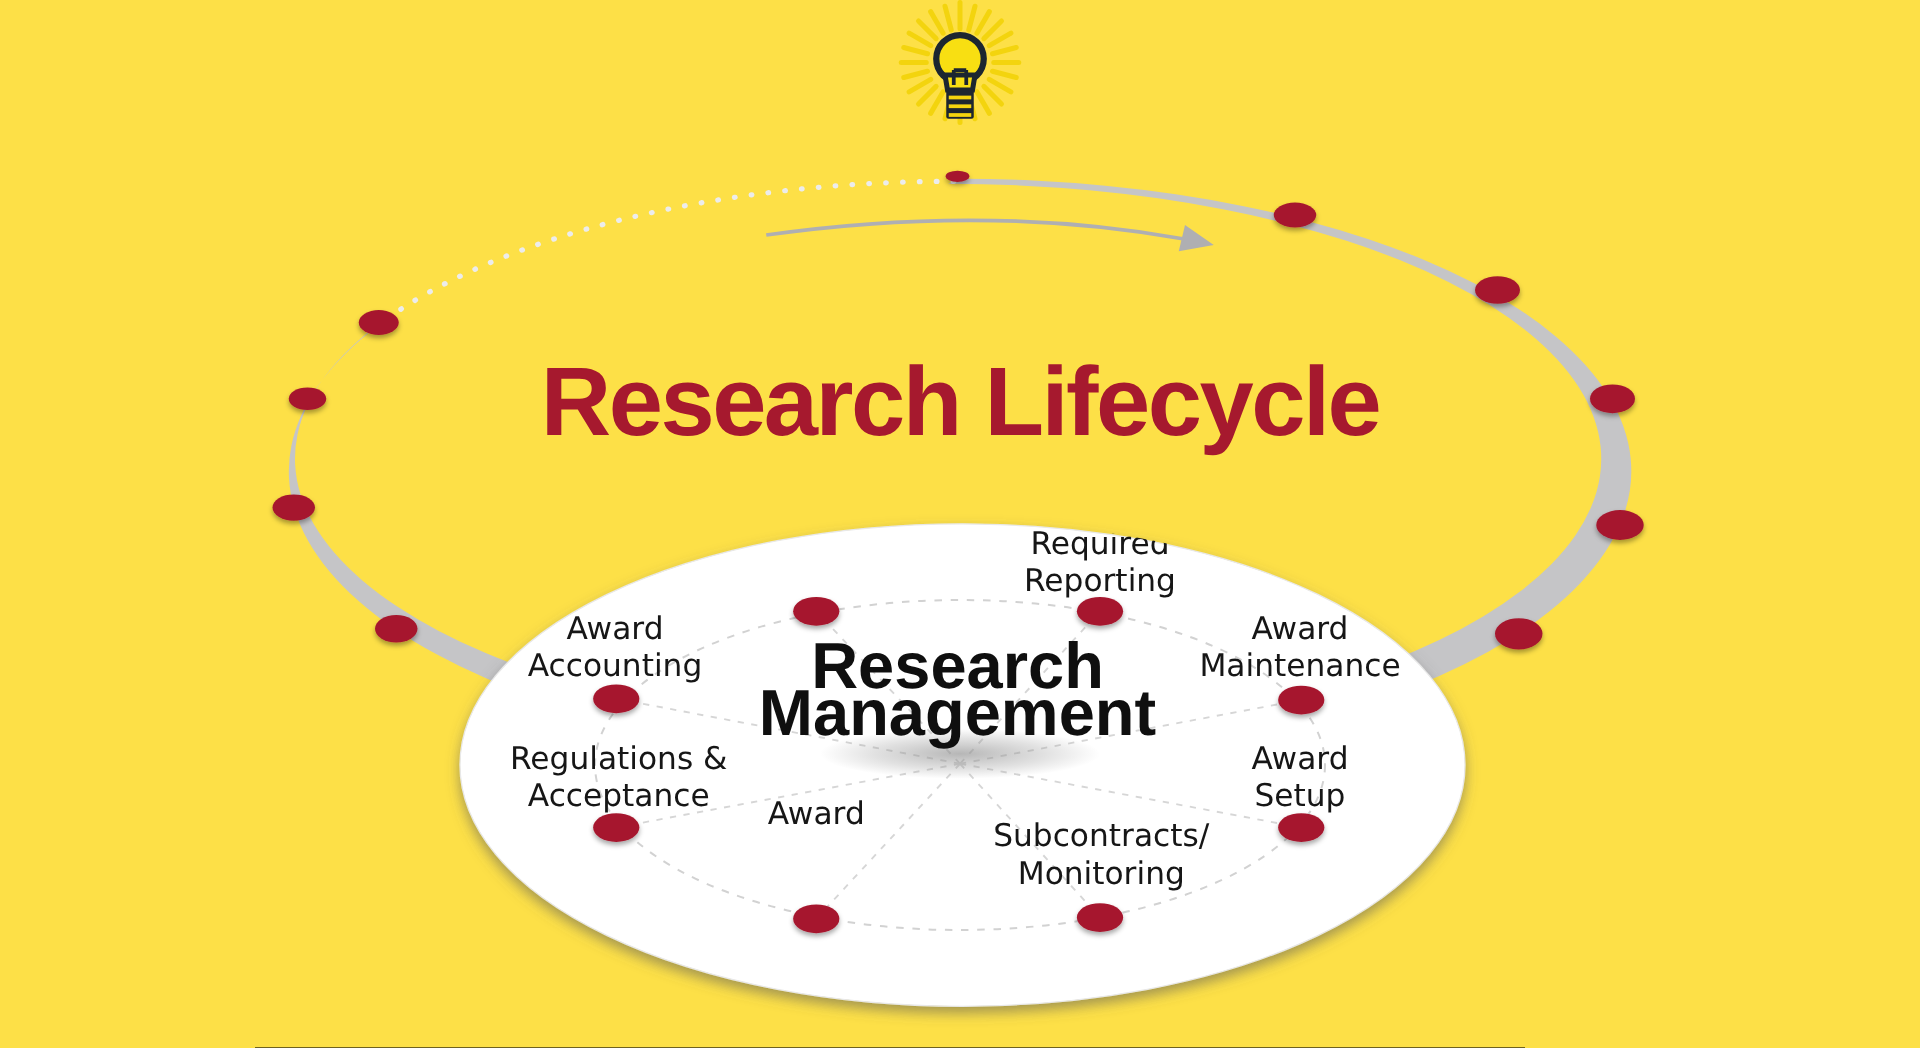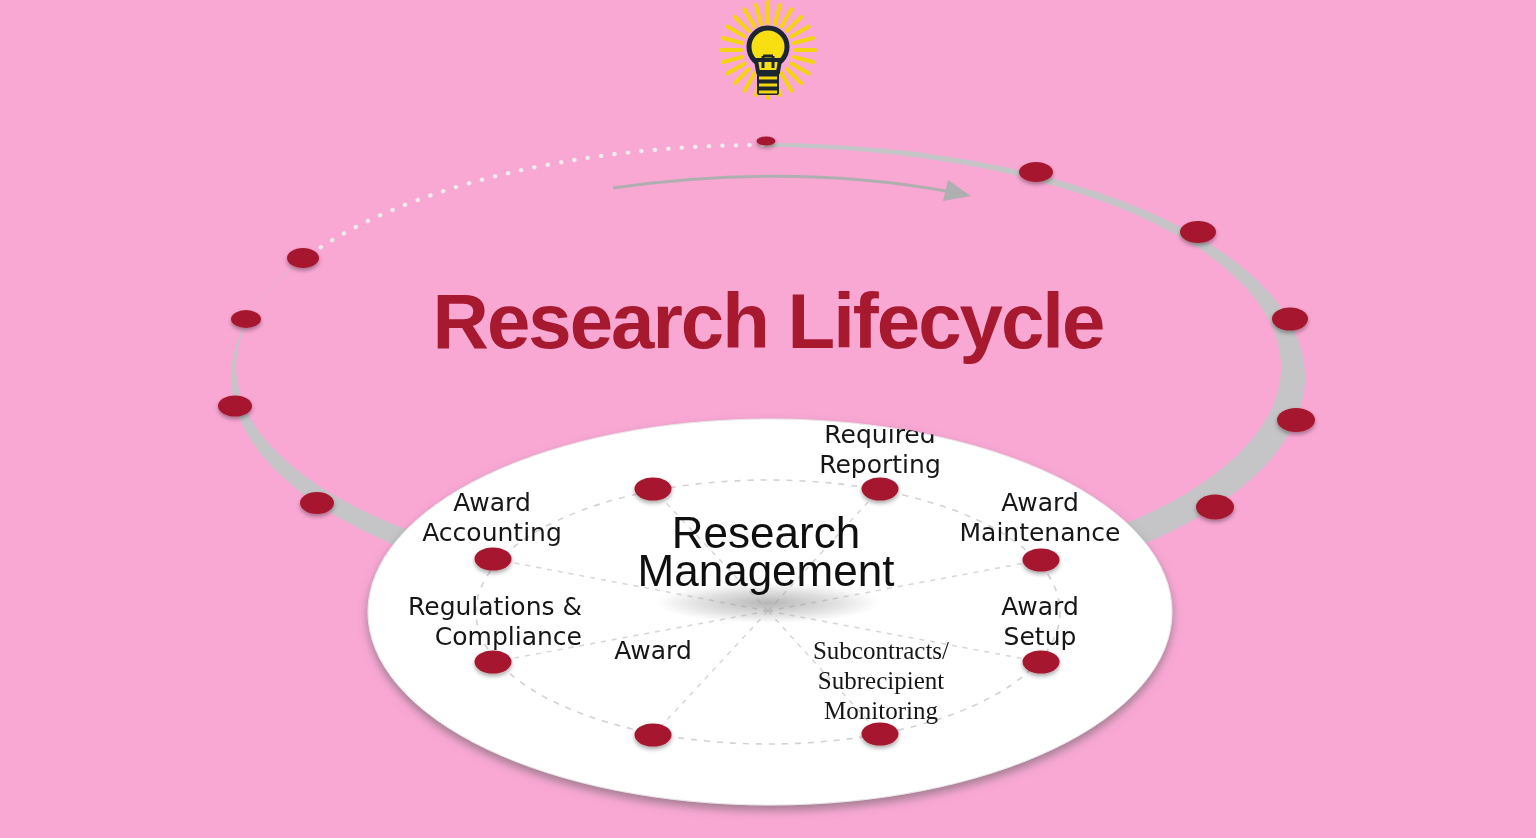--- a/index.html
+++ b/index.html
@@ -1,38 +1,38 @@
 <!DOCTYPE html>
 <html><head>
 <meta charset="utf-8">
 <style>
   html,body{margin:0;padding:0;background:#000;}
   #stage{
-    position:relative;width:1536px;height:838px;background:#f9a8d4;
+    position:relative;width:1536px;height:838px;background:#fde047;
     overflow:hidden;font-family:"DejaVu Sans","Liberation Sans",sans-serif;
   }
   #stage svg{position:absolute;left:0;top:0;}
   .layer{position:absolute;left:0;top:0;width:1536px;height:838px;pointer-events:none;}
   
   .big-title{
     position:absolute;left:768px;top:276px;transform:translateX(-50%);
     font-family:"Liberation Sans",sans-serif;font-weight:700;
     font-size:78px;letter-spacing:-2px;color:#A6192E;white-space:nowrap;
   }
   
   #inner-labels{clip-path:ellipse(403px 194px at 770px 612px);}
   .node-label{
     position:absolute;transform:translateX(-50%);text-align:center;
     font-size:25px;line-height:30px;color:#161616;white-space:nowrap;
     font-weight:500;
   }
   .center-title{
     position:absolute;left:766px;top:514px;transform:translateX(-50%);
     text-align:center;font-family:"Liberation Sans",sans-serif;
-    font-weight:400;font-size:44px;line-height:38px;color:#0f0f0f;white-space:nowrap;
+    font-weight:700;font-size:52px;line-height:38px;color:#0f0f0f;white-space:nowrap;
   }
 </style>
 </head>
 <body>
 
 <div id="stage">
 
   <svg width="1536" height="838" viewBox="0 0 1536 838">
     <defs>
       <radialGradient id="blobGrad" cx="50%" cy="50%" r="50%">
@@ -161,33 +161,32 @@
     <div class="node-label" style="left:1040px;top:488px;">
       <div>Award</div>
       <div>Maintenance</div>
     </div>
 
     <div class="node-label" style="left:1040px;top:592px;">
       <div>Award</div>
       <div>Setup</div>
     </div>
 
-    <div class="node-label" style="left:881px;top:636px;font-family:Liberation Serif, serif;">
+    <div class="node-label" style="left:881px;top:654px;">
       <div>Subcontracts/</div>
-      <div>Subrecipient</div>
       <div>Monitoring</div>
     </div>
 
     <div class="node-label" style="left:653px;top:636px;">
       <div>Award</div>
     </div>
 
-    <div class="node-label" style="left:495px;top:592px;text-align:right;">
+    <div class="node-label" style="left:495px;top:592px;">
       <div>Regulations &amp;</div>
-      <div>Compliance</div>
+      <div>Acceptance</div>
     </div>
 
     <div class="node-label" style="left:492px;top:488px;">
       <div>Award</div>
       <div>Accounting</div>
     </div>
 
   </div>
 </div>
 

